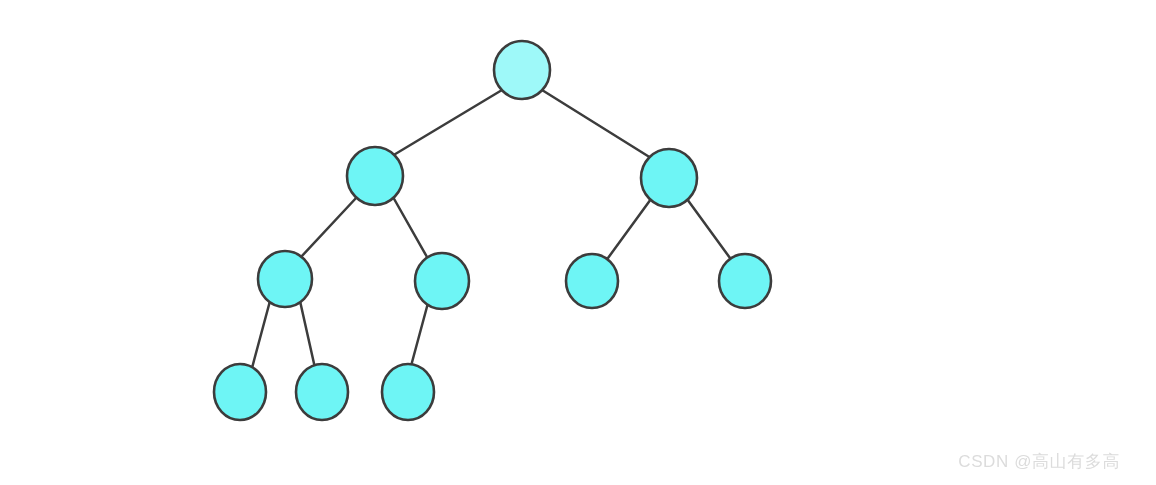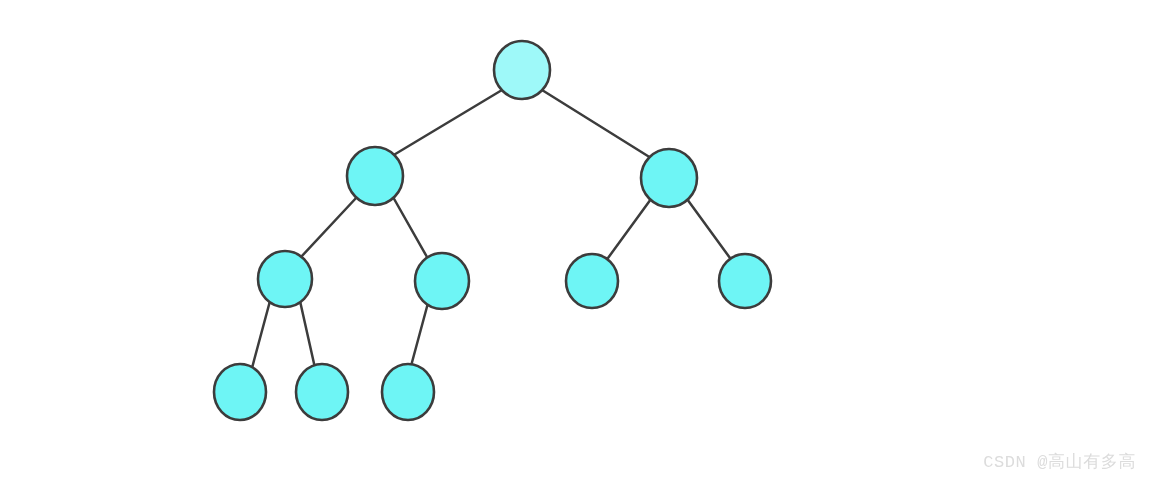--- a/index.html
+++ b/index.html
@@ -28,23 +28,23 @@
   }
   .tree-edge {
     fill: none;
     stroke-linecap: round;
   }
   .tree-node-shape {
     stroke-linejoin: round;
   }
   #watermark {
     position: absolute;
-    right: 20px;
+    right: 36px;
     bottom: 12px;
-    font-family: Liberation Mono, monospace;
+    font-family: Liberation Sans, sans-serif;
     font-size: 17px;
     letter-spacing: 0.6px;
     color: #dcdcdc;
     white-space: nowrap;
     user-select: none;
   }
 </style>
 </head>
 <body>
 

